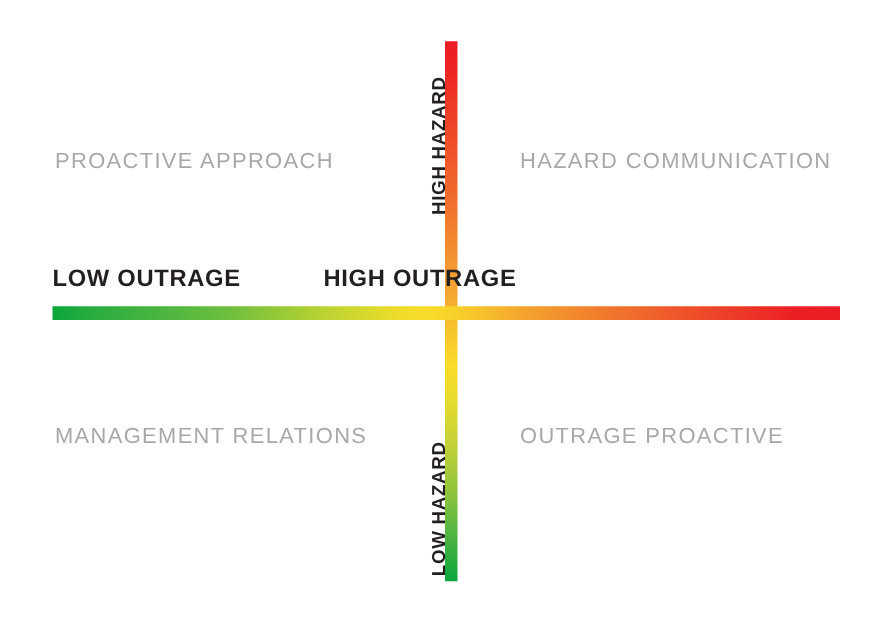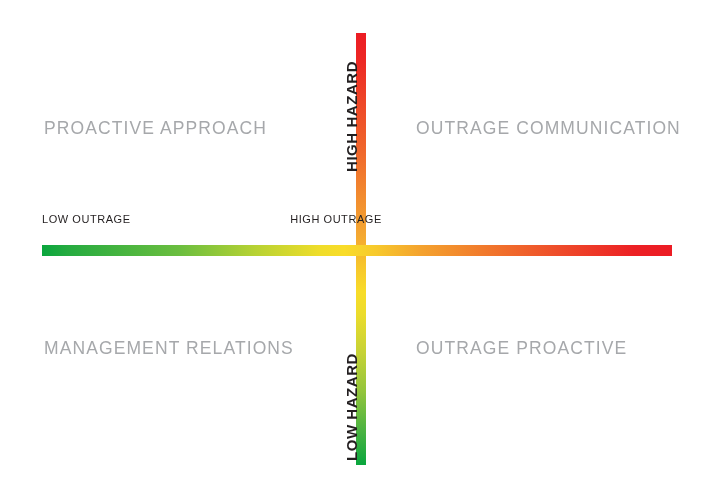--- a/index.html
+++ b/index.html
@@ -74,22 +74,22 @@
   }
   #quad-tl { left: 44px;  top: 120px; }
   #quad-tr { left: 416px; top: 120px; }
   #quad-bl { left: 44px;  top: 340px; }
   #quad-br { left: 416px; top: 340px; }
 
   
   .axis-label {
     position: absolute;
     color: #231f20;
-    font-weight: 400;
-    font-size: 11px;
+    font-weight: 700;
+    font-size: 19px;
     letter-spacing: 0.55px;
     white-space: nowrap;
     line-height: 1;
   }
   #label-low-outrage  { left: 42px; top: 214px; }
   #label-high-outrage { left: 0; top: 214px; width: 672px; text-align: center; }
 
   .axis-label-vert {
     position: absolute;
     color: #231f20;
@@ -108,21 +108,21 @@
 </head>
 <body>
 
 <div id="matrix-root">
 
   <div class="axis-bar-v"></div>
   <div class="axis-bar-h"></div>
 
   <div class="quad-label" id="quad-tl">PROACTIVE APPROACH</div>
 
-  <div class="quad-label" id="quad-tr">OUTRAGE COMMUNICATION</div>
+  <div class="quad-label" id="quad-tr">HAZARD COMMUNICATION</div>
 
   <div class="quad-label" id="quad-bl">MANAGEMENT RELATIONS</div>
 
   <div class="quad-label" id="quad-br">OUTRAGE PROACTIVE</div>
 
   <div class="axis-label" id="label-low-outrage">LOW OUTRAGE</div>
 
   <div class="axis-label" id="label-high-outrage">HIGH OUTRAGE</div>
 
   <div class="axis-label-vert" id="label-high-hazard">HIGH HAZARD</div>

